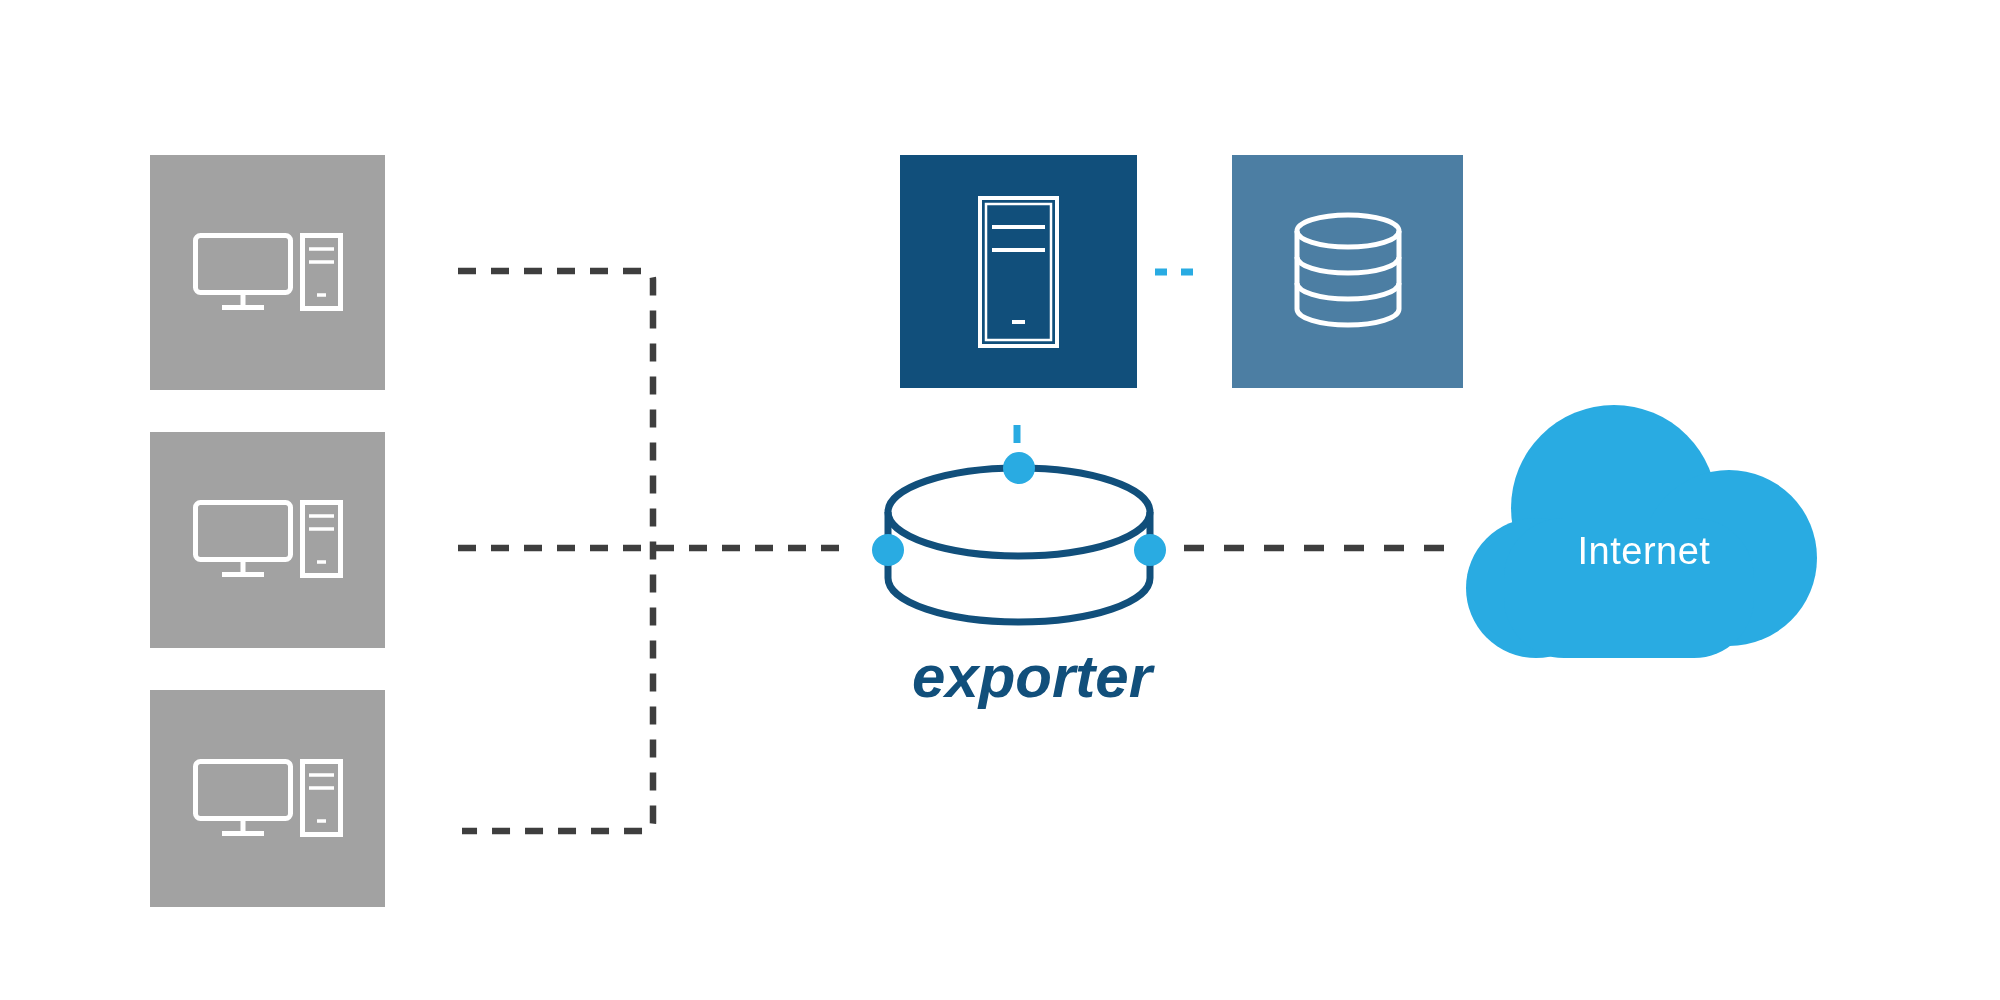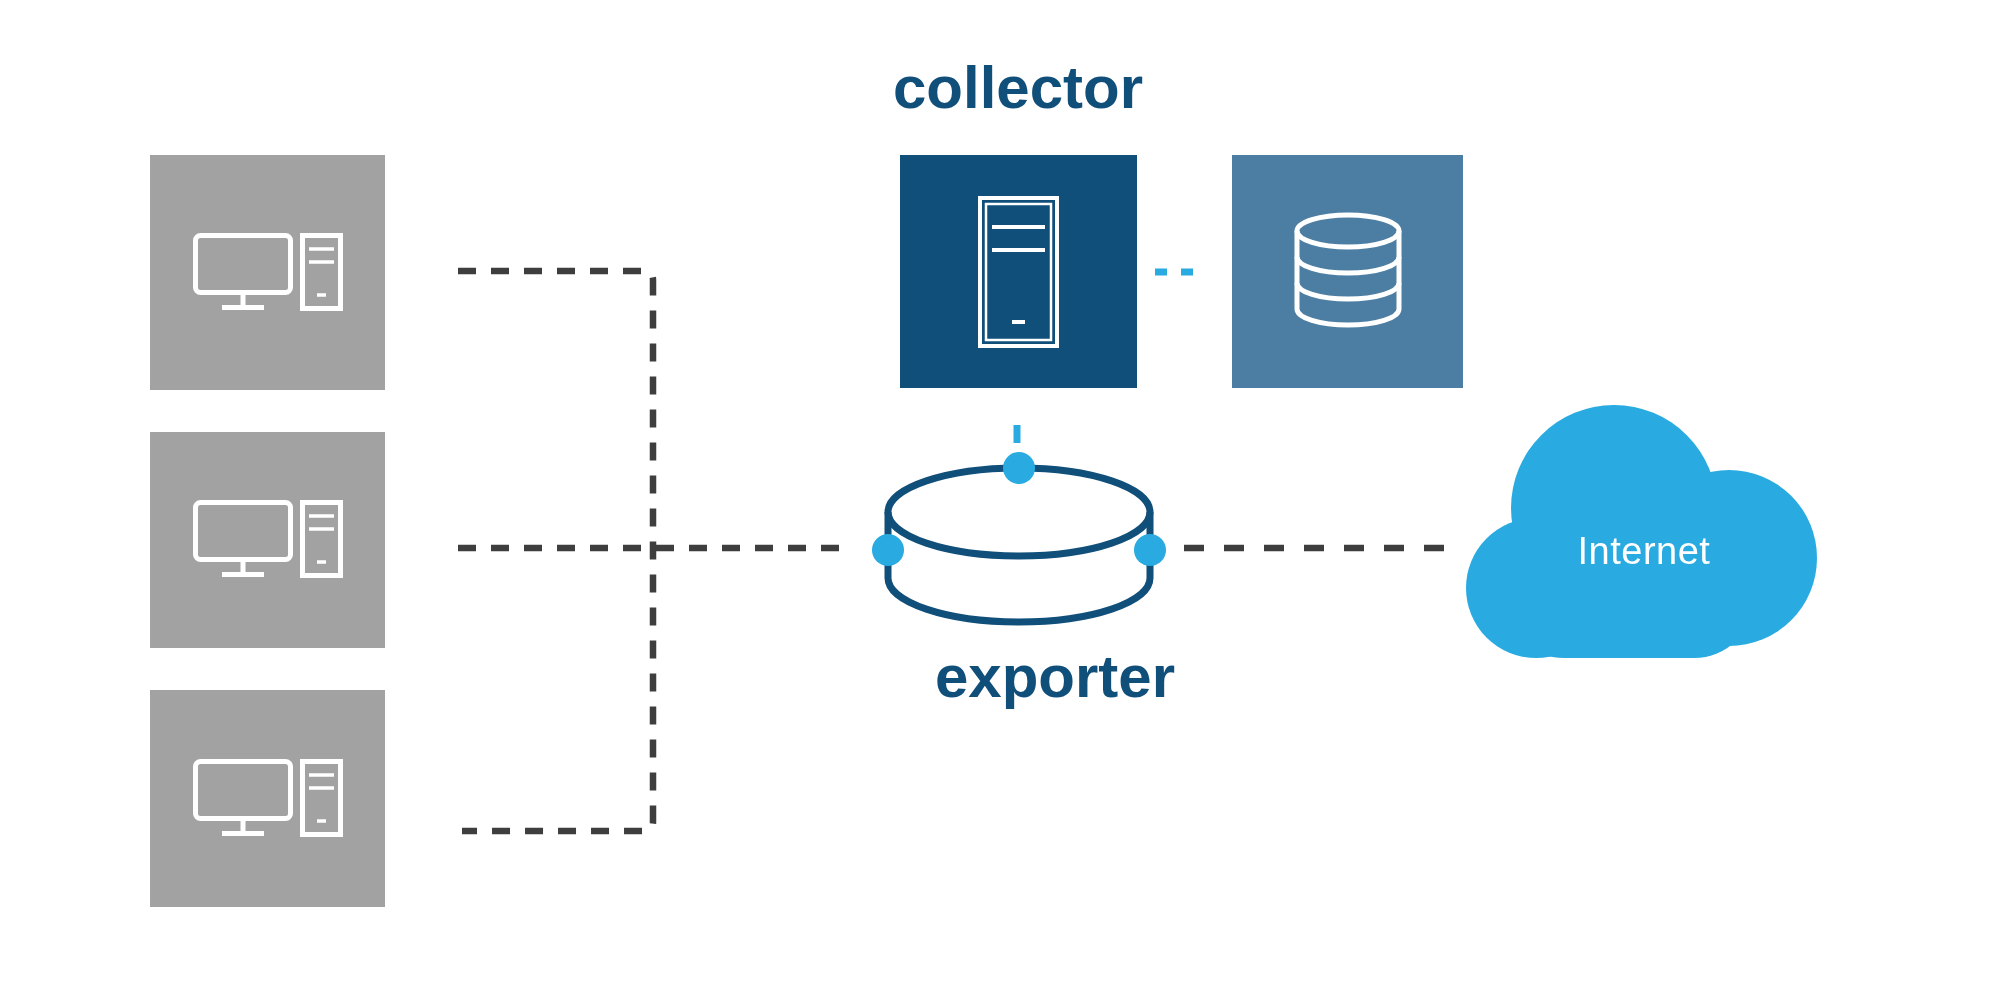--- a/index.html
+++ b/index.html
@@ -91,21 +91,20 @@
   <div class="abs node-box ws-box" style="left:150px;top:690px;width:235px;height:217px;">
     <svg width="150" height="80" viewBox="0 0 150 80">
       <rect x="2.5" y="2.5" width="95" height="57" rx="5" class="stroke-white" stroke-width="5"></rect>
       <path d="M 50 60 V 73 M 29 74.5 H 71" class="stroke-white" stroke-width="5"></path>
       <rect x="109.5" y="2.5" width="38" height="73" class="stroke-white" stroke-width="5"></rect>
       <path d="M 116 16 H 141 M 116 29 H 141" class="stroke-white" stroke-width="3.5"></path>
       <path d="M 124 62 H 133" class="stroke-white" stroke-width="3.5"></path>
     </svg>
   </div>
 
-  <div class="abs diagram-label" style="left:818px;top:58px;width:400px;">collector</div>
 
   <div class="abs node-box collector-box" style="left:900px;top:155px;width:237px;height:233px;">
     <svg width="81" height="152" viewBox="0 0 81 152">
       <rect x="2" y="2" width="77" height="148" class="stroke-white" stroke-width="4"></rect>
       <rect x="8" y="8" width="65" height="136" class="stroke-white" stroke-width="2.5"></rect>
       <path d="M 14 31 H 67 M 14 54 H 67" class="stroke-white" stroke-width="4"></path>
       <path d="M 34 126 H 47" class="stroke-white" stroke-width="4"></path>
     </svg>
   </div>
 
@@ -121,21 +120,21 @@
 
   <svg class="abs" style="left:864px;top:442px;" width="310" height="210" viewBox="0 0 310 210">
     <ellipse cx="155" cy="70" rx="131" ry="44" class="stroke-navy" stroke-width="7"></ellipse>
     <path d="M 24 70 V 136 M 286 70 V 136" class="stroke-navy" stroke-width="7"></path>
     <path d="M 24 136 A 131 44 0 0 0 286 136" class="stroke-navy" stroke-width="7"></path>
     <circle cx="155" cy="26" r="16" class="fill-bright"></circle>
     <circle cx="24" cy="108" r="16" class="fill-bright"></circle>
     <circle cx="286" cy="108" r="16" class="fill-bright"></circle>
   </svg>
 
-  <div class="abs diagram-label" style="left:855px;top:647px;width:400px;">exporter</div>
+  <div class="abs diagram-label" style="left:832px;top:647px;width:400px;font-style:italic;">exporter</div>
 
   <svg class="abs" style="left:1464px;top:398px;" width="360" height="262" viewBox="0 0 360 262">
     <circle cx="150" cy="110" r="103" class="fill-bright"></circle>
     <circle cx="265" cy="160" r="88" class="fill-bright"></circle>
     <circle cx="72" cy="190" r="70" class="fill-bright"></circle>
     <rect x="40" y="120" width="250" height="140" rx="60" class="fill-bright"></rect>
   </svg>
   <div class="abs cloud-label" style="left:1544px;top:532px;width:200px;">Internet</div>
 
 </div>

